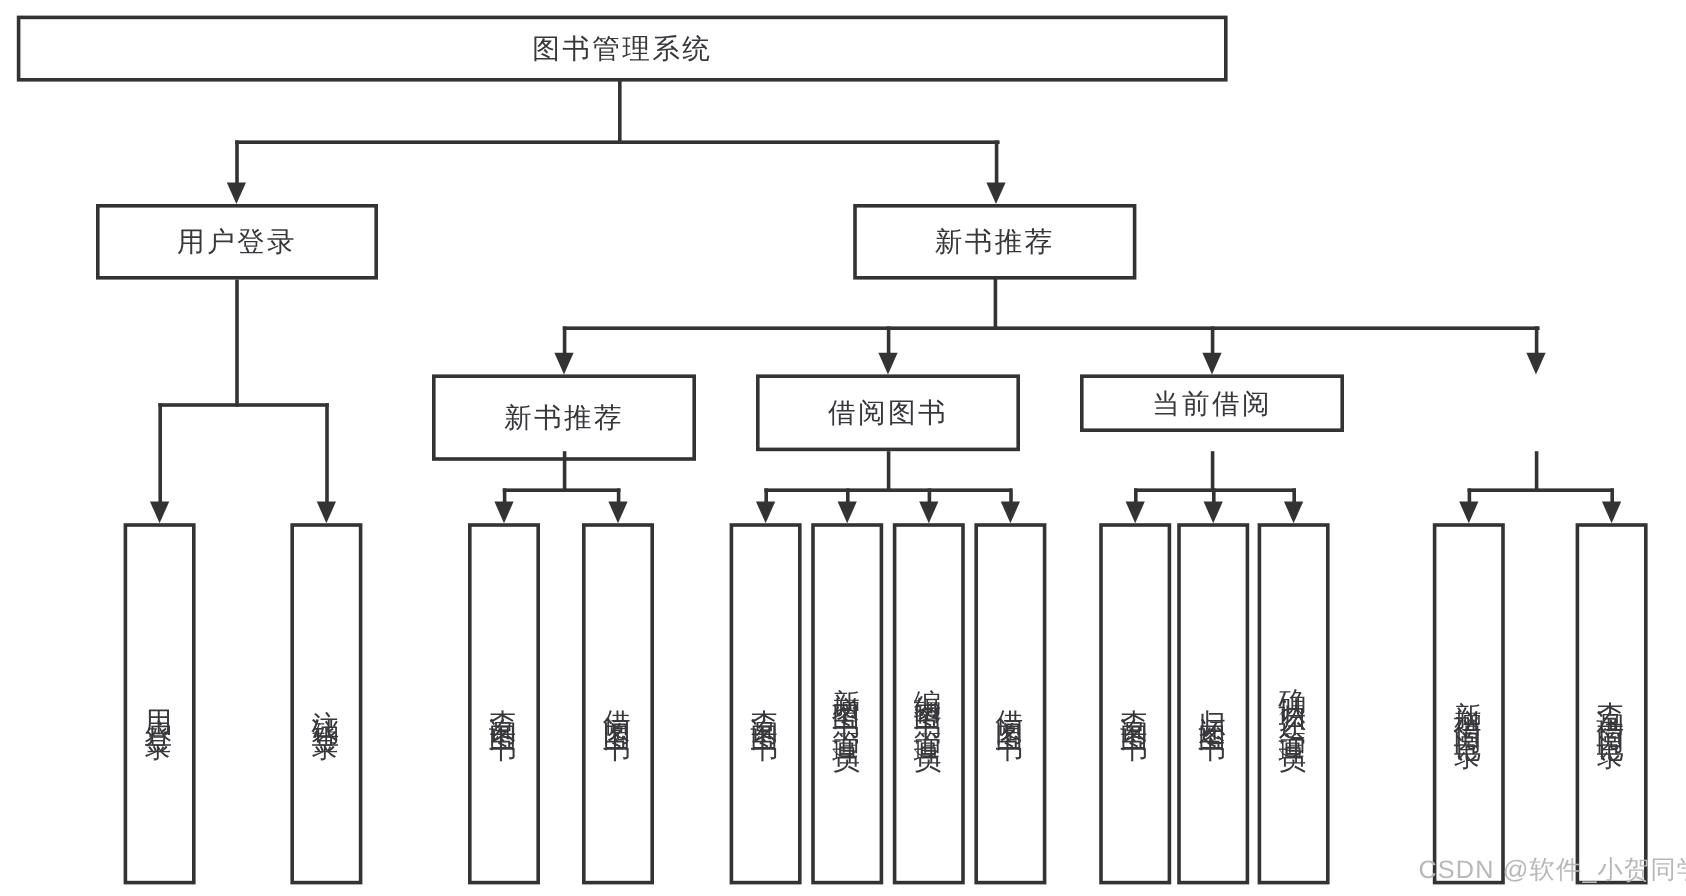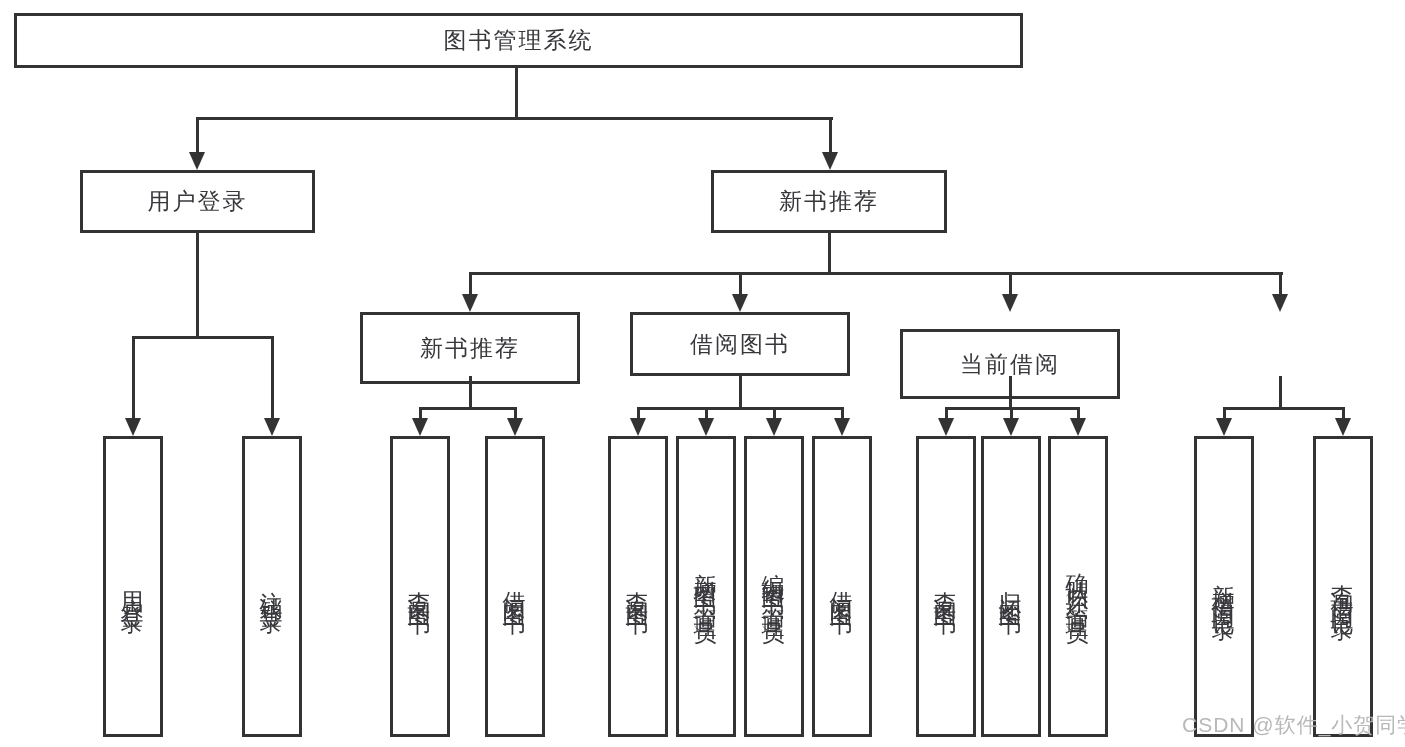--- a/index.html
+++ b/index.html
@@ -51,21 +51,21 @@
     <div class="line" style="left:739px;top:272px;width:3px;height:28px;"></div>
     <div class="arrow" style="left:732px;top:294px;"></div>
     <div class="line" style="left:1009px;top:272px;width:3px;height:28px;"></div>
     <div class="arrow" style="left:1002px;top:294px;"></div>
     <div class="line" style="left:1279px;top:272px;width:3px;height:28px;"></div>
     <div class="arrow" style="left:1272px;top:294px;"></div>
   </div>
 
   <div class="box hbox" style="left:360px;top:312px;width:220px;height:72px;">新书推荐</div>
   <div class="box hbox" style="left:630px;top:312px;width:220px;height:64px;">借阅图书</div>
-  <div class="box hbox" style="left:900px;top:329px;width:220px;height:70px;">当前借阅</div>
+  <div class="box hbox" style="left:900px;top:312px;width:220px;height:48px;">当前借阅</div>
 
   <div>
     <div class="line" style="left:469px;top:376px;width:3px;height:34px;"></div>
     <div class="line" style="left:419px;top:407px;width:98px;height:3px;"></div>
     <div class="line" style="left:419px;top:407px;width:3px;height:16px;"></div>
     <div class="arrow" style="left:412px;top:418px;"></div>
     <div class="line" style="left:514px;top:407px;width:3px;height:16px;"></div>
     <div class="arrow" style="left:507px;top:418px;"></div>
   </div>
 

